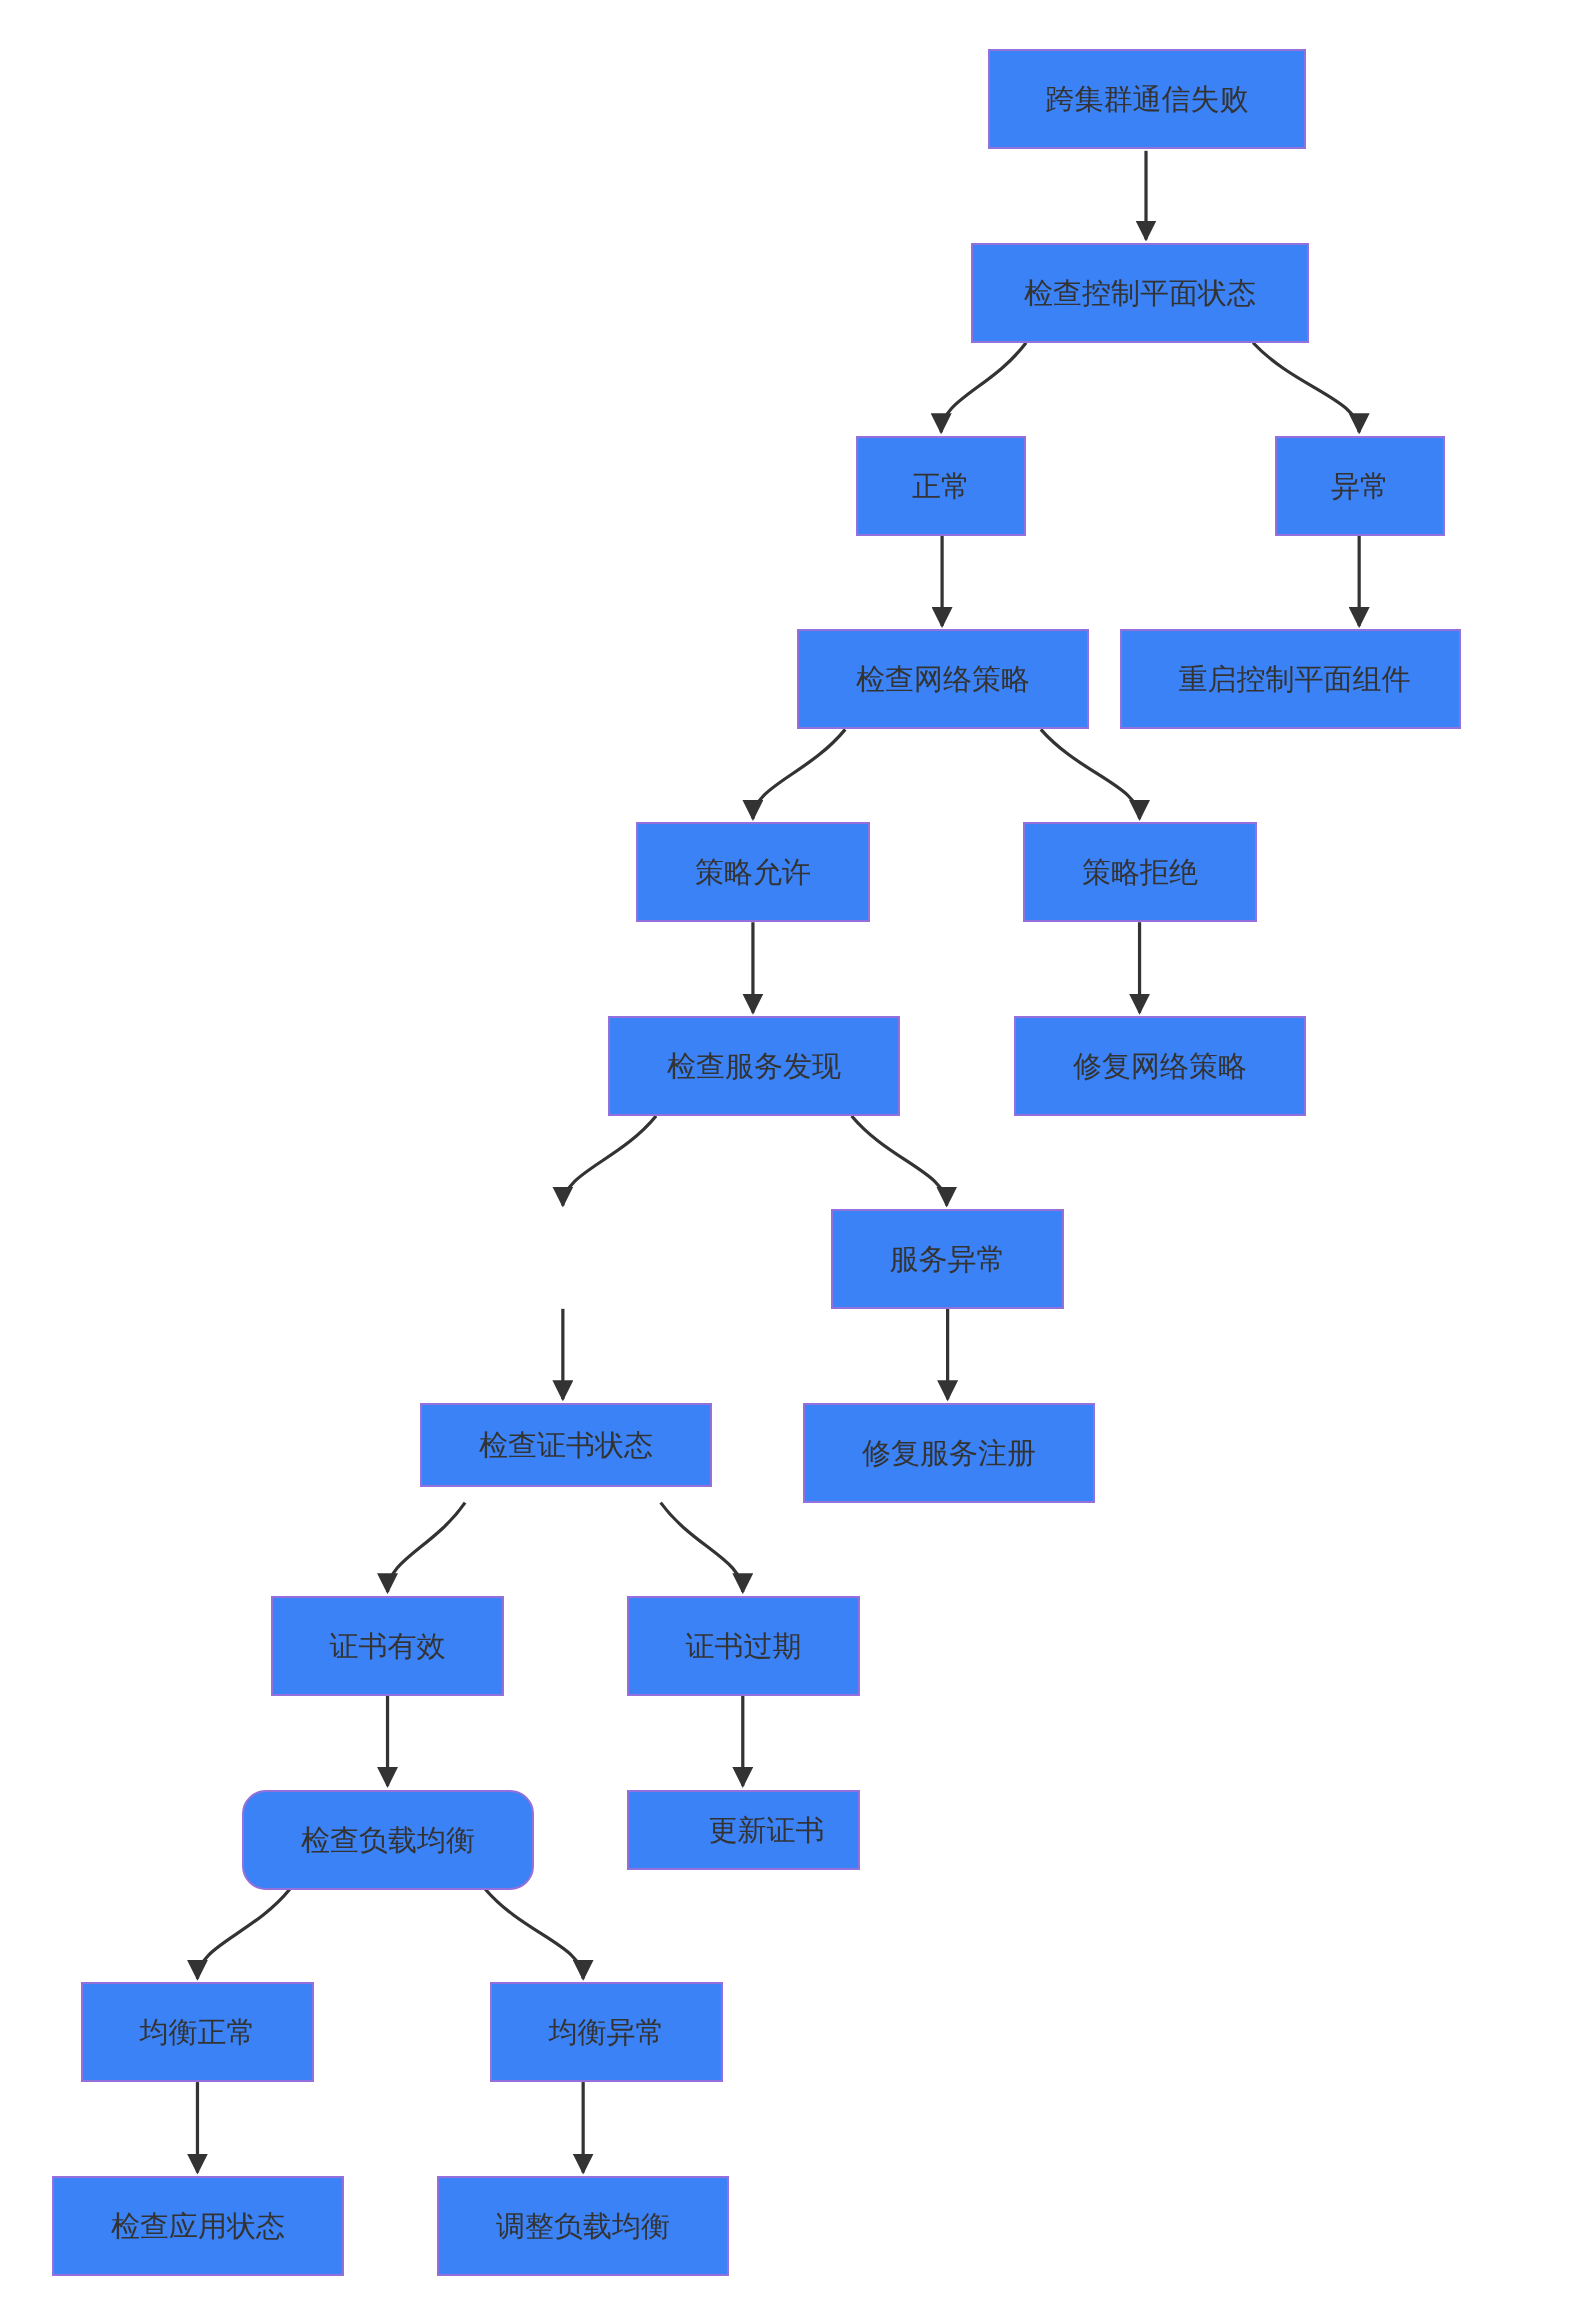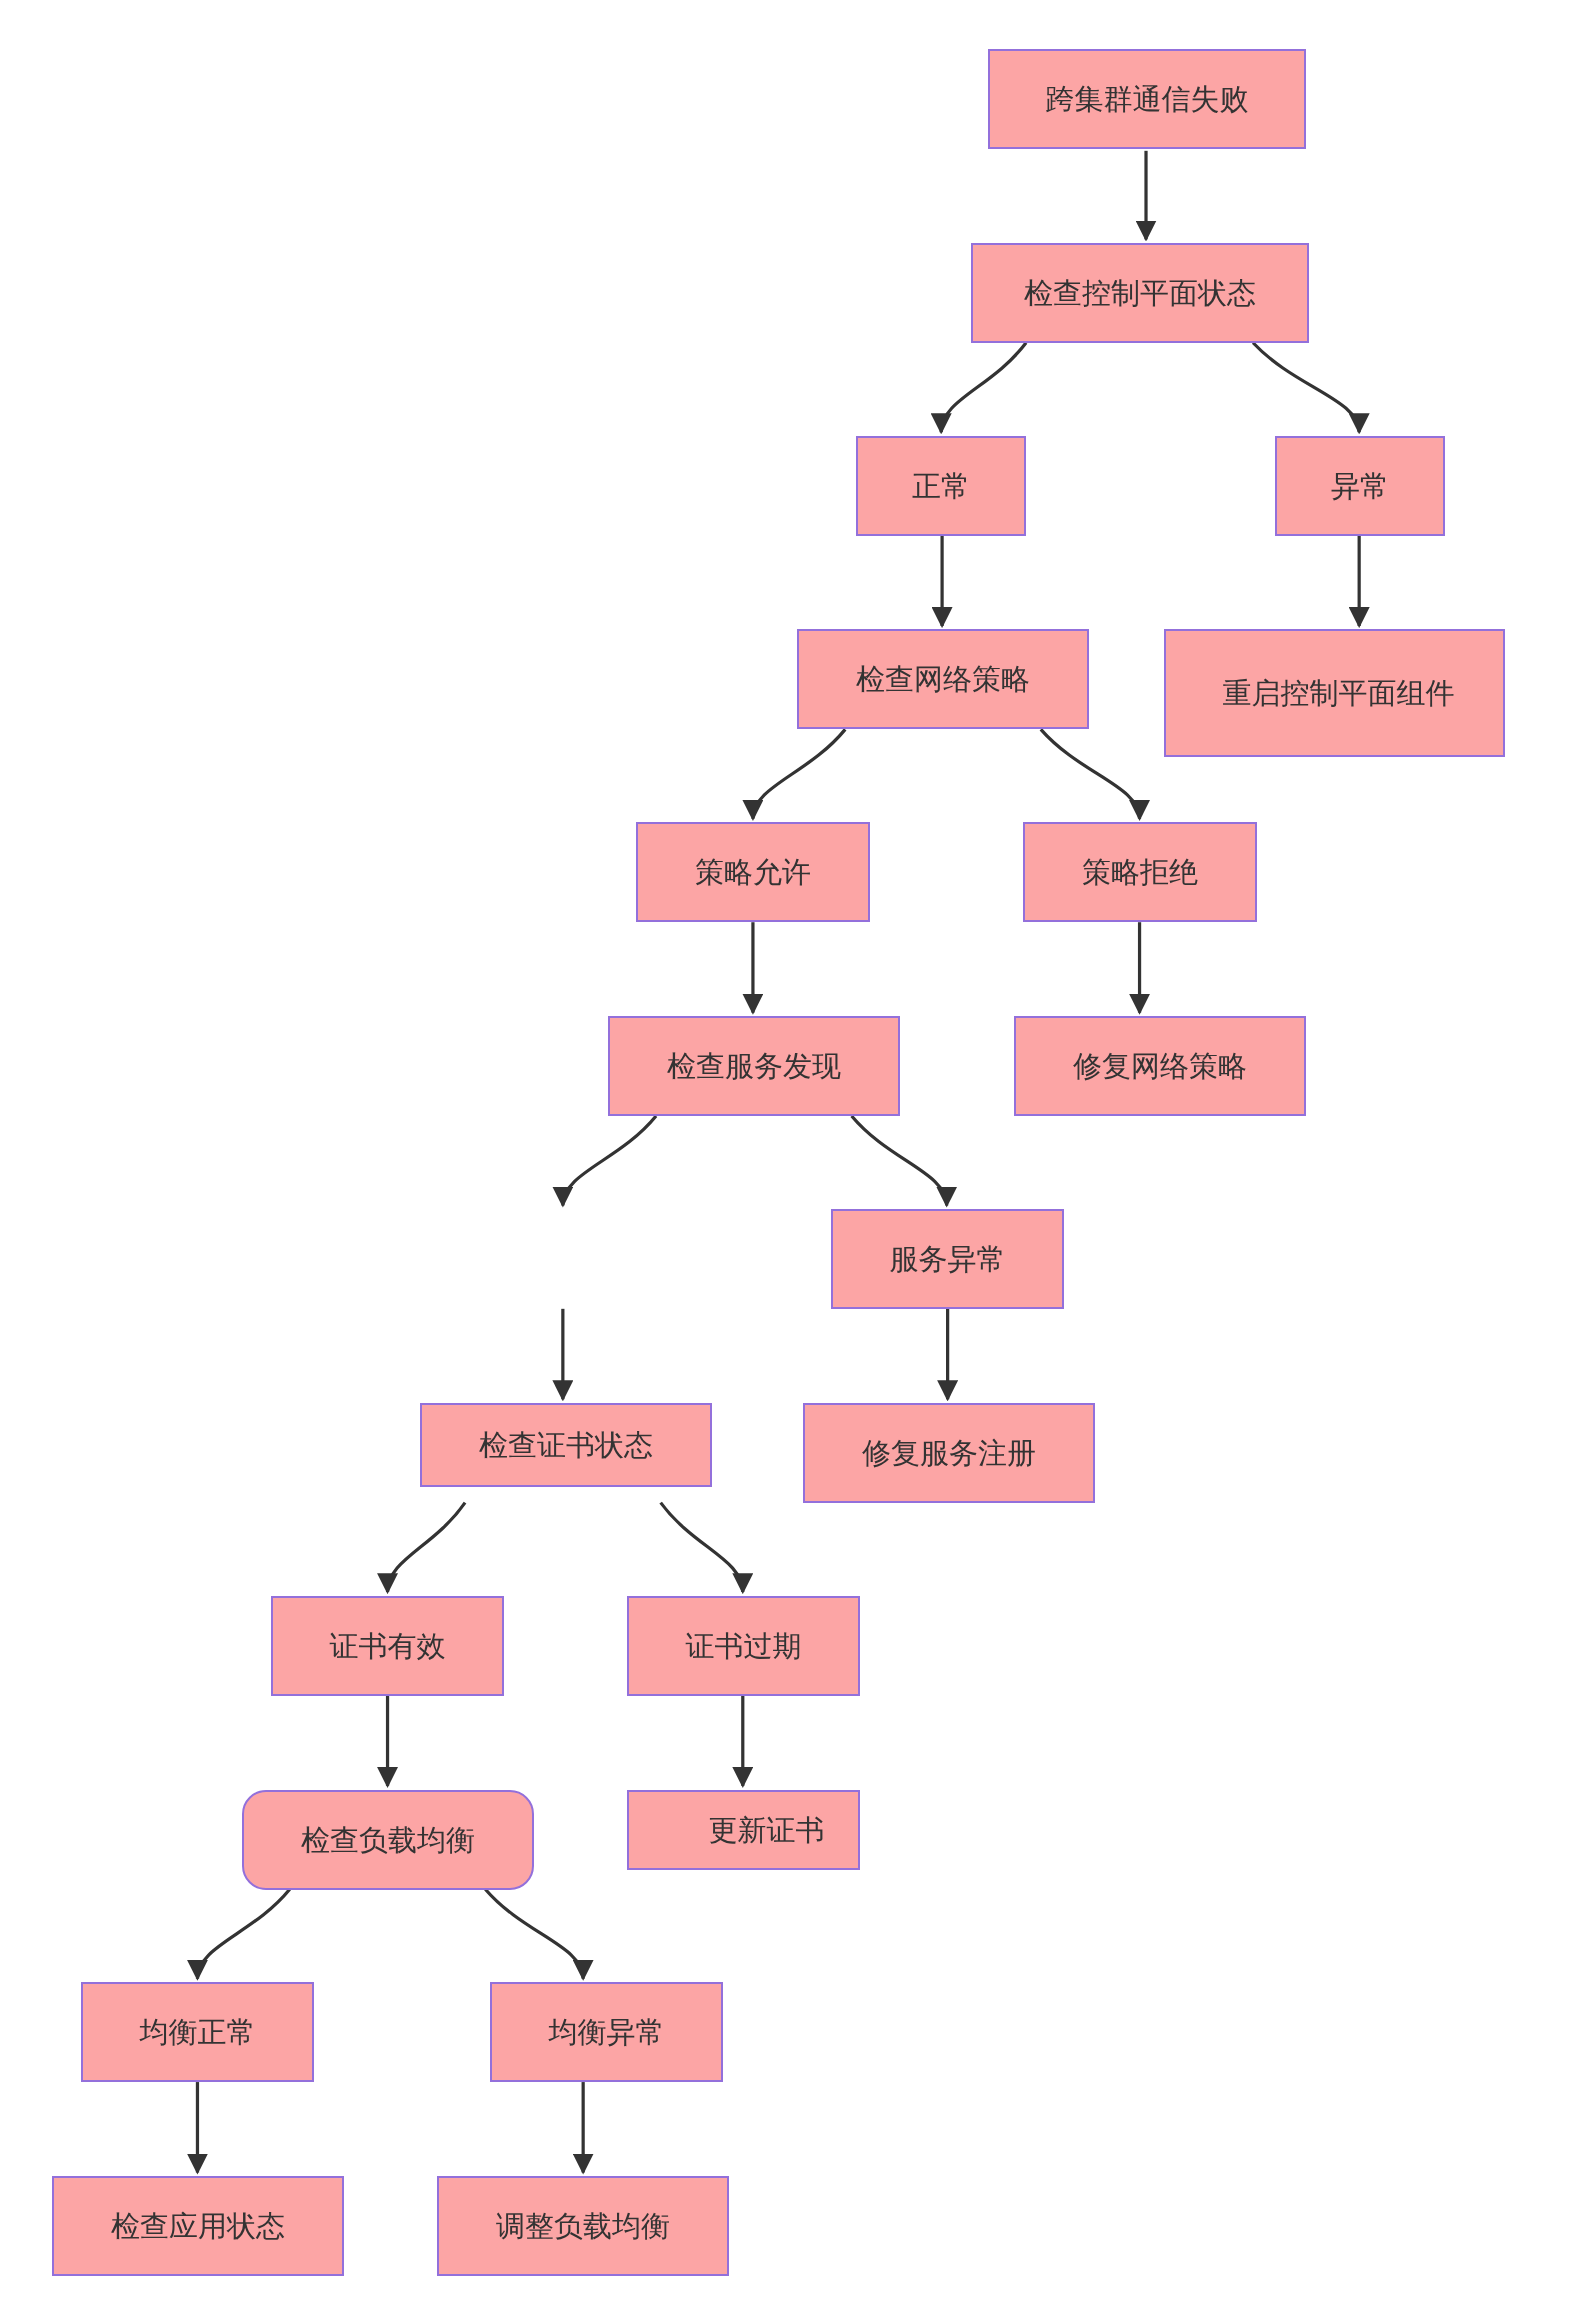--- a/index.html
+++ b/index.html
@@ -18,21 +18,21 @@
     height: 2315px;
   }
   #edge-layer path.edge {
     fill: none;
     stroke: #333333;
     stroke-width: 3.5px;
   }
   .node {
     position: absolute;
     box-sizing: border-box;
-    background: #fca5a5;
+    background: #3b82f6;
     border: 2.8px solid #9370DB;
     display: flex;
     align-items: center;
     justify-content: center;
   }
   .node span {
     color: #333333;
     font-size: 29px;
     line-height: 1.2;
     white-space: nowrap;
@@ -81,21 +81,21 @@
     </div>
   <div class="node" style="left:856px;  top:436px;  width:170px; height:100px;">
       <span>正常</span>
     </div>
   <div class="node" style="left:1275px; top:436px;  width:170px; height:100px;">
       <span>异常</span>
     </div>
   <div class="node" style="left:797px;  top:629px;  width:292px; height:100px;">
       <span>检查网络策略</span>
     </div>
-  <div class="node" style="left:1164px; top:629px;  width:341px; height:128px;padding-left:8px;">
+  <div class="node" style="left:1120px; top:629px;  width:341px; height:100px;padding-left:8px;">
       <span>重启控制平面组件</span>
     </div>
   <div class="node" style="left:636px;  top:822px;  width:234px; height:100px;">
       <span>策略允许</span>
     </div>
   <div class="node" style="left:1023px; top:822px;  width:234px; height:100px;">
       <span>策略拒绝</span>
     </div>
   <div class="node" style="left:608px;  top:1016px; width:292px; height:100px;">
       <span>检查服务发现</span>

